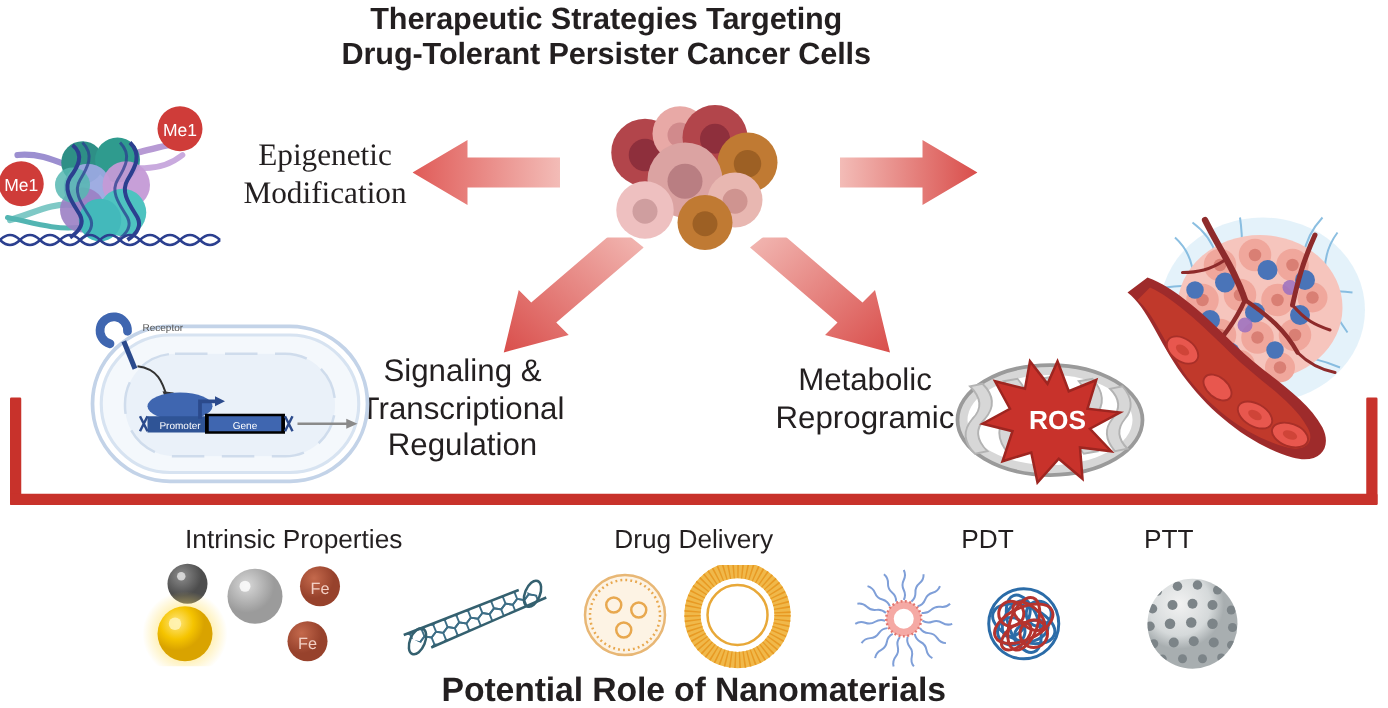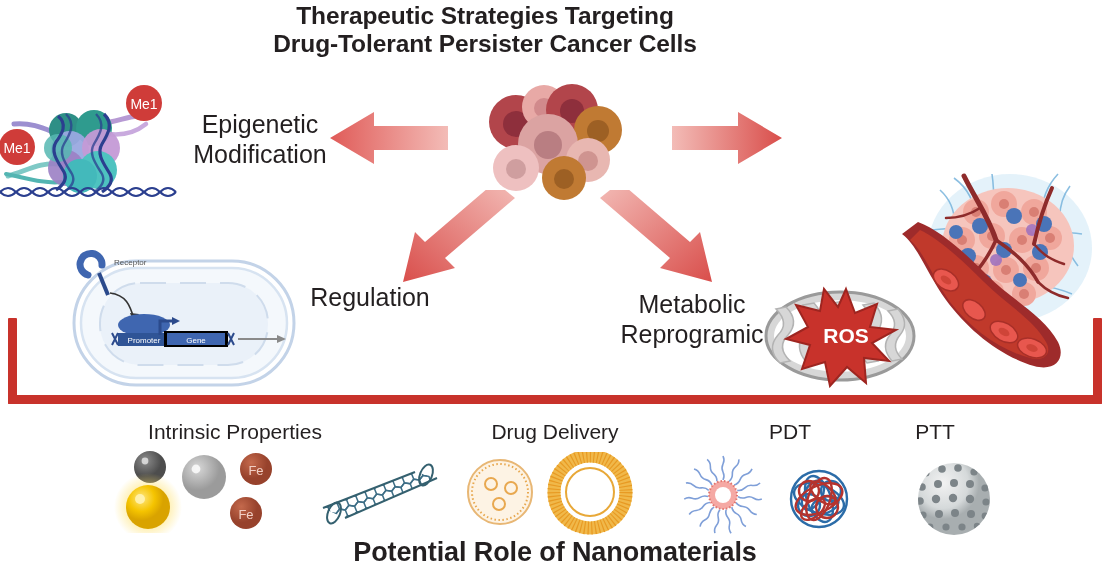--- a/index.html
+++ b/index.html
@@ -151,27 +151,29 @@
   <svg class="arrow" style="left:600px;top:190px;" width="130" height="110" viewBox="0 0 130 110">
     <defs>
       <linearGradient id="gdr" x1="0" y1="0" x2="1" y2="1">
         <stop offset="0%" stop-color="#f3bcb7"></stop>
           <stop offset="100%" stop-color="#d94e4b"></stop>
       </linearGradient>
     </defs>
     <path d="M0 8 L70 68 L60 78 L112 92 L100 42 L90 52 L20 -8 Z" fill="url(#gdr)"></path>
   </svg>
 
-  <div class="slabel" style="left:180px;top:110px;width:160px;">
+  <div class="slabel" style="left:180px;top:110px;width:160px;font-family:Liberation Serif, serif;">
     <span>Epigenetic</span>
     <span>Modification</span>
   </div>
 
 
   <div class="slabel" style="left:285px;top:283px;width:170px;">
+    <span>Signaling &amp;</span>
+    <span>Transcriptional</span>
     <span>Regulation</span>
   </div>
 
   <div class="slabel" style="left:612px;top:290px;width:160px;">
     <span>Metabolic</span>
     <span>Reprogramic</span>
   </div>
 
   <svg class="art" style="left:68px;top:243px;" width="230" height="148" viewBox="0 0 230 148">
 

